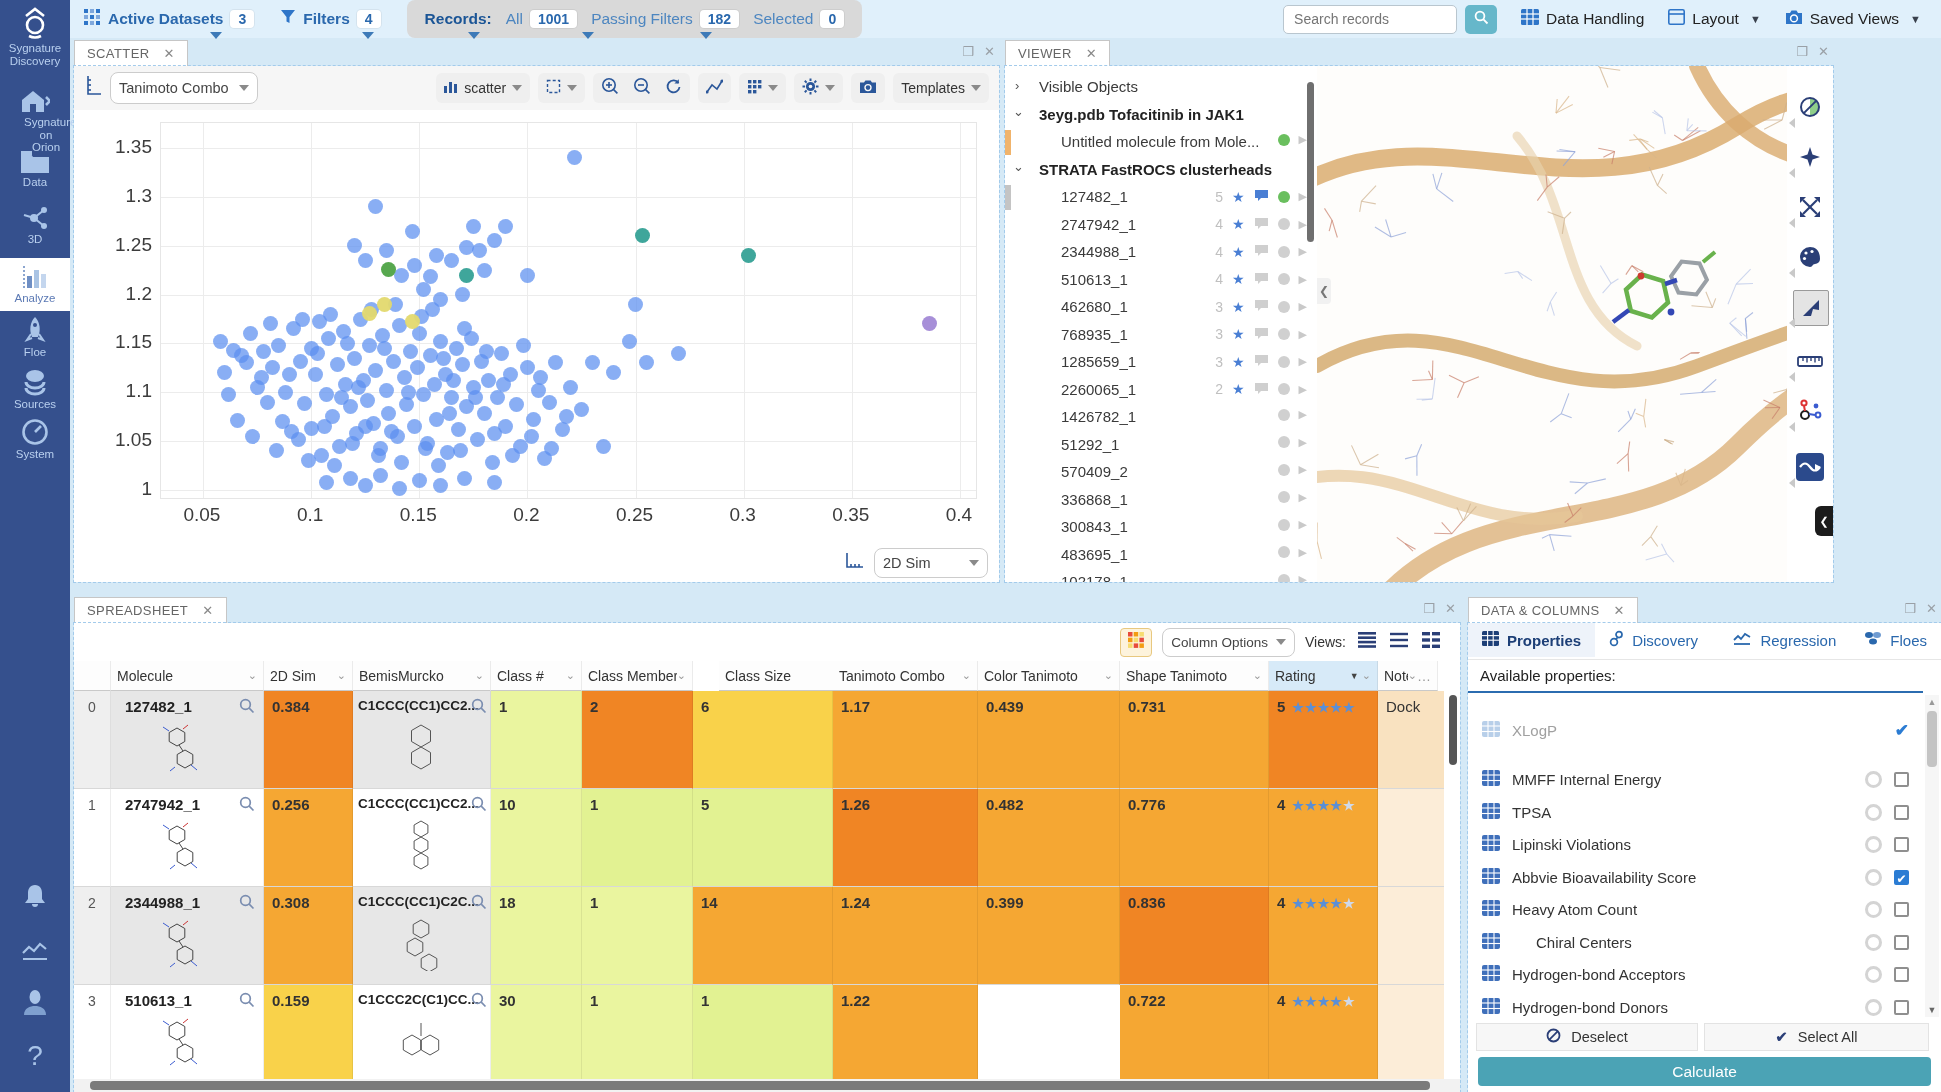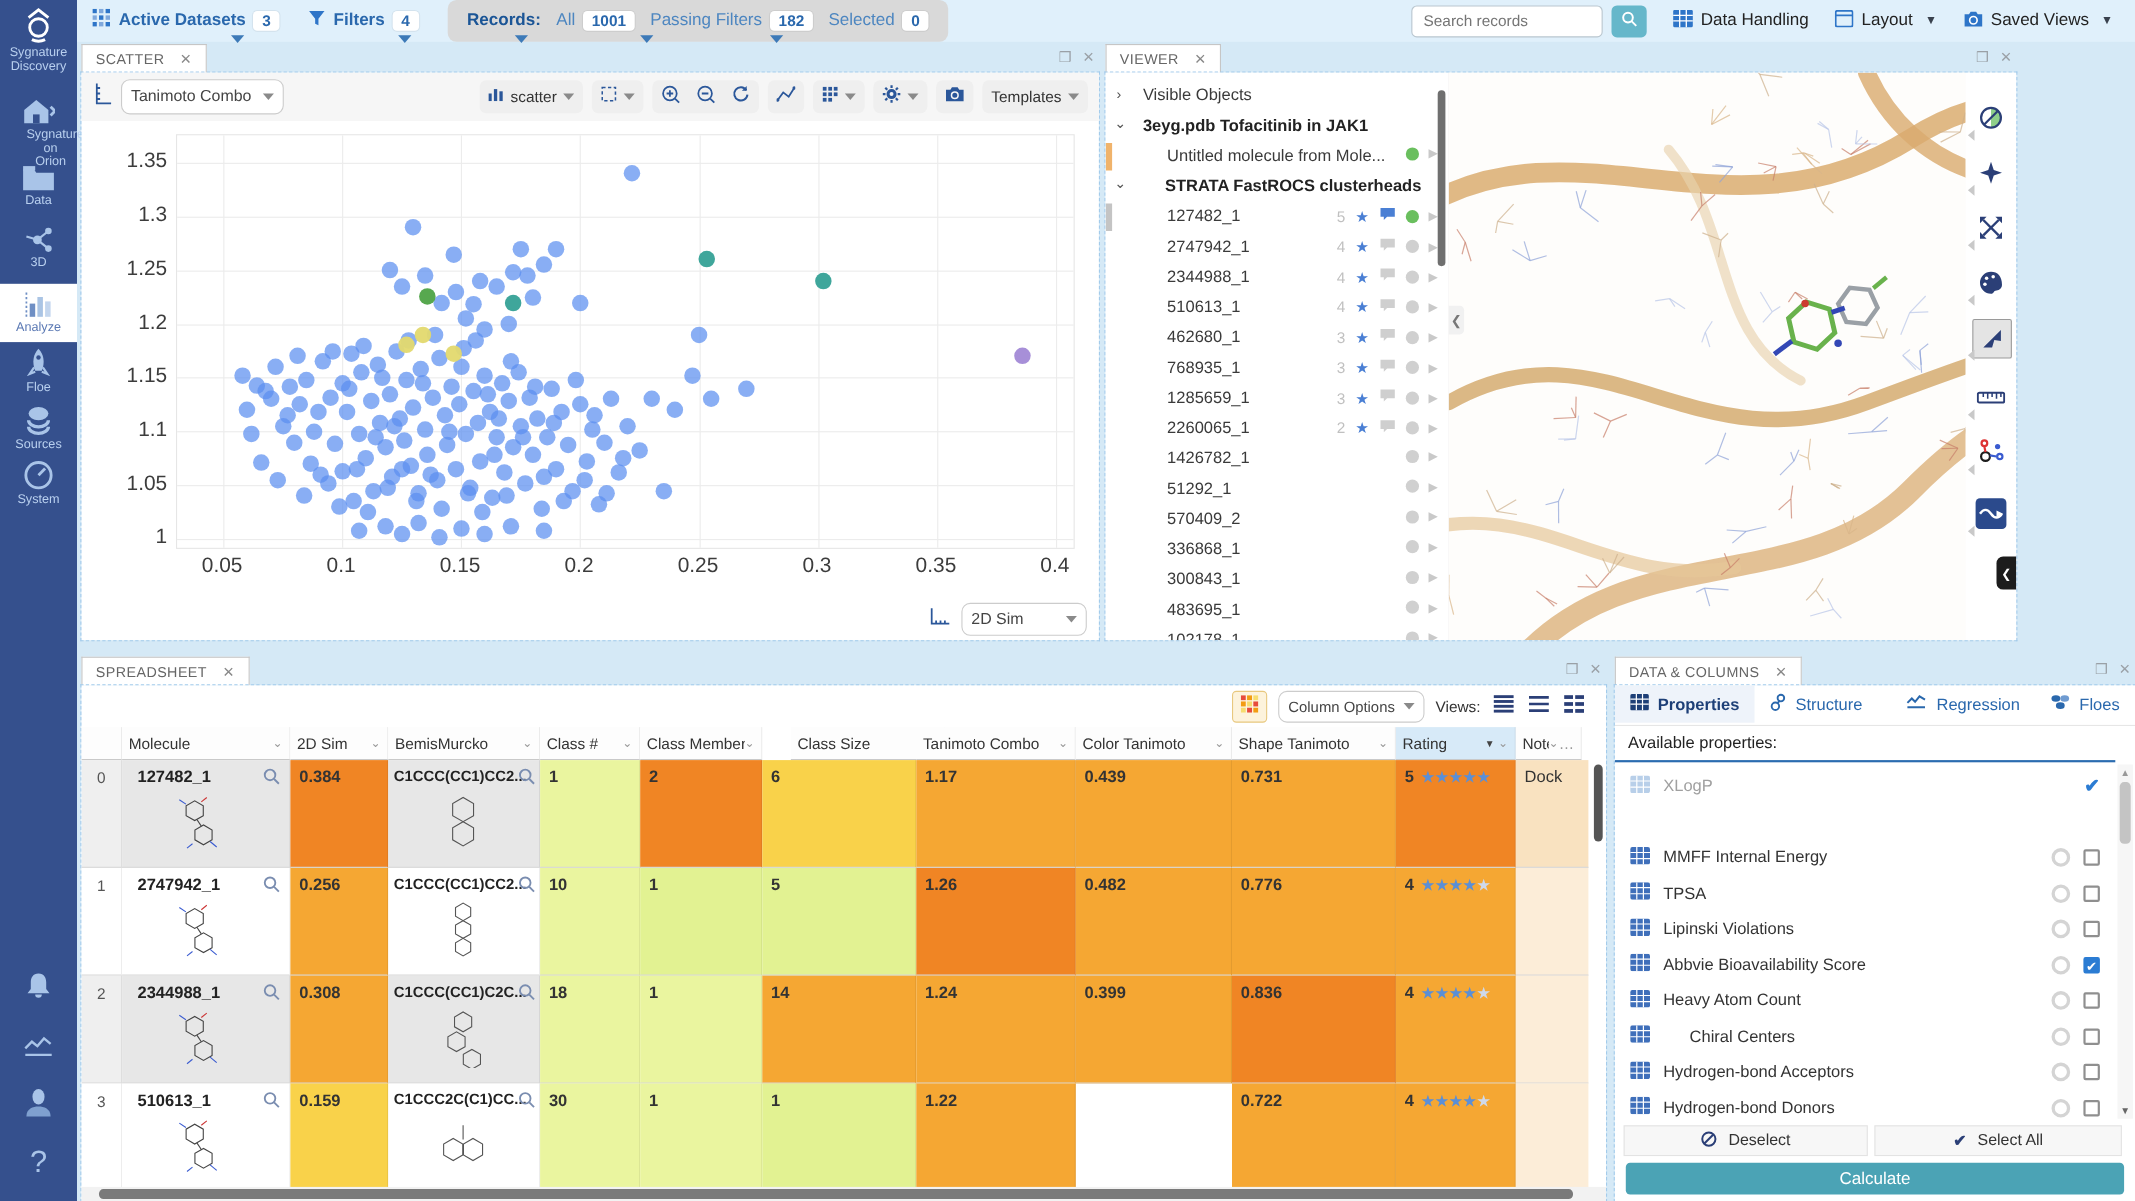--- a/index.html
+++ b/index.html
@@ -577,21 +577,21 @@
         <div class="tree-row" style="top: 63px;">
           <div style="position: absolute; left: 0px; top: 1px; width: 6px; height: 25px; background: rgb(240, 179, 107);"></div>
           <span style="position: absolute; left: 56px; top: 4px; white-space: nowrap;">Untitled molecule from Mole...</span>
           <div class="tree-right" style="position: absolute; right: 10px; top: 4px;">
             <span class="tdot" style="background: rgb(106, 191, 94);"></span>
             <span class="tchev">▶</span>
           </div>
         </div>
         <div class="tree-row" style="top: 90.5px;">
           <span style="position: absolute; left: 8px; top: 2px; color: rgb(85, 85, 85); font-size: 13px;">⌄</span>
-          <span style="position: absolute; left: 34px; top: 4px; font-weight: bold; color: rgb(34, 34, 34); margin-left: 20px;">STRATA FastROCS clusterheads</span>
+          <span style="position: absolute; left: 34px; top: 4px; font-weight: bold; color: rgb(34, 34, 34);">STRATA FastROCS clusterheads</span>
         </div>
         <div class="tree-row" style="top: 118px;">
           <div style="position: absolute; left: 0px; top: 1px; width: 6px; height: 25px; background: rgb(196, 196, 196);"></div>
           <span style="position: absolute; left: 56px; top: 4px; white-space: nowrap;">127482_1</span>
           <div class="tree-right" style="position: absolute; right: 10px; top: 4px;">
             <span style="color: rgb(192, 192, 192); font-size: 14px;">5</span>
             <span style="color: rgb(74, 127, 212); font-size: 14px;">★</span>
             <span><svg width="15" height="13" viewBox="0 0 15 13">
                 <path d="M1 1 h13 v8 h-7 l-3 3 v-3 h-3 Z" fill="#4a7fd4"></path>
               </svg></span>
@@ -1364,21 +1364,21 @@
           <span>Properties</span>
         </div>
         <div class="dctab" style="flex: 1 1 0%;">
           <span><svg width="15" height="17" viewBox="0 0 15 17">
               <g fill="none" stroke="#2a68ad" stroke-width="1.7">
                 <circle cx="5" cy="12" r="3.4"></circle>
                 <circle cx="10" cy="4.6" r="3"></circle>
                 <line x1="7" y1="9.4" x2="8.6" y2="7.2"></line>
               </g>
             </svg></span>
-          <span>Structure</span>
+          <span>Discovery</span>
         </div>
         <div class="dctab" style="flex: 1 1 0%;">
           <span><svg width="19" height="14" viewBox="0 0 19 14">
               <polyline points="1,8 5,4 8,7 12,2 17,5" fill="none" stroke="#2a68ad" stroke-width="1.8"></polyline>
               <line x1="1" y1="12" x2="17" y2="12" stroke="#2a68ad" stroke-width="1.8"></line>
             </svg></span>
           <span>Regression</span>
         </div>
         <div class="dctab">
           <span><svg width="18" height="15" viewBox="0 0 18 15">
@@ -1387,21 +1387,21 @@
                 <ellipse cx="13" cy="4" rx="4" ry="3" fill="#6f9bd1"></ellipse>
                 <ellipse cx="9" cy="10.5" rx="4" ry="3"></ellipse>
               </g>
             </svg></span>
           <span>Floes</span>
         </div>
       </div>
     <div class="abs" style="left:12px;top:44px;font-size:15px;color:#222;">Available properties:</div>
     <div class="abs" style="left:0;right:18px;top:68px;height:2px;background:#2b6cb0;"></div>
     <div id="prop-list" class="abs" style="left:0;right:18px;top:72px;height:326px;overflow:hidden;">
-        <div class="prop-row" style="top: 4px; padding-left: 14px; box-sizing: border-box;">
+        <div class="prop-row" style="top: 20px; padding-left: 14px; box-sizing: border-box;">
           <span><svg width="18" height="16" viewBox="0 0 18 16">
               <rect width="18" height="16" rx="2" fill="#b8cfe9"></rect>
               <g stroke="#fff" stroke-width="1.1">
                 <line x1="0" y1="5" x2="18" y2="5"></line>
                 <line x1="0" y1="10.5" x2="18" y2="10.5"></line>
                 <line x1="6" y1="0" x2="6" y2="16"></line>
                 <line x1="12" y1="0" x2="12" y2="16"></line>
               </g>
             </svg></span>
           <span style="color: rgb(160, 160, 160);">XLogP</span>

